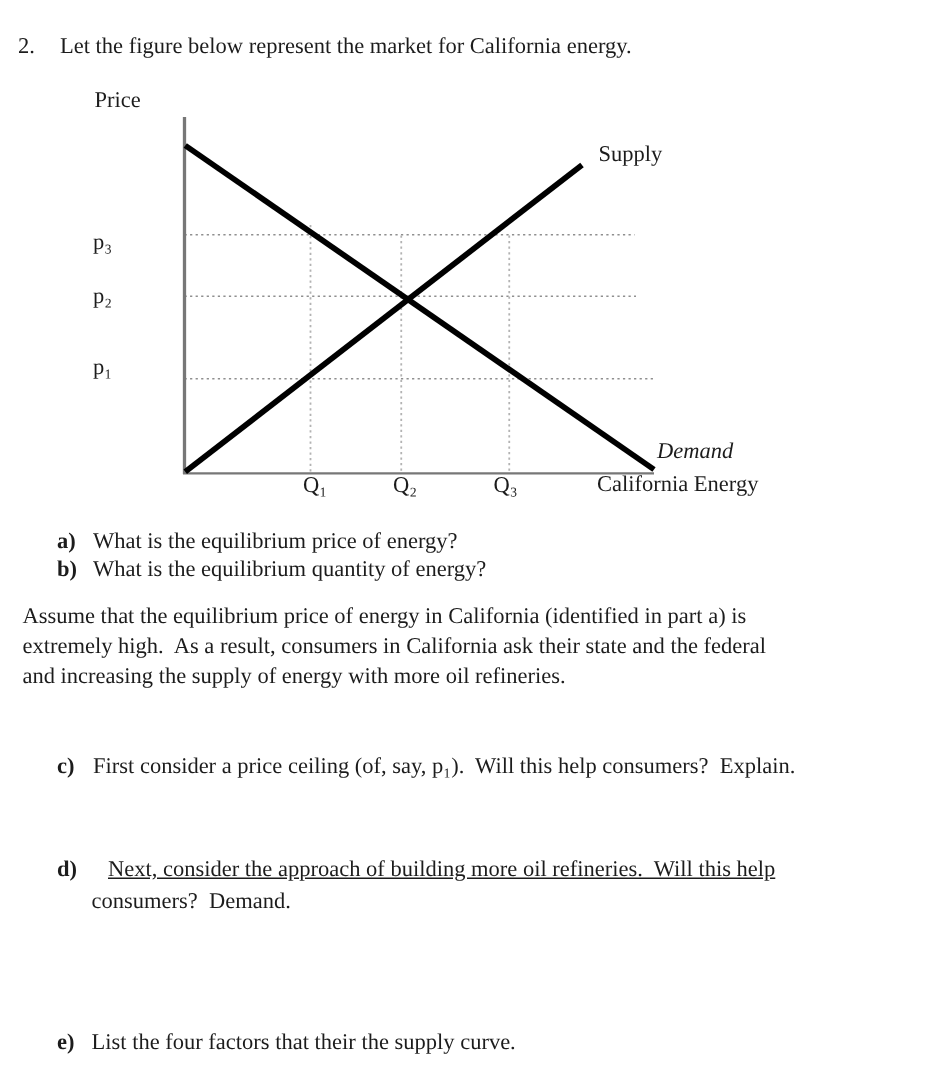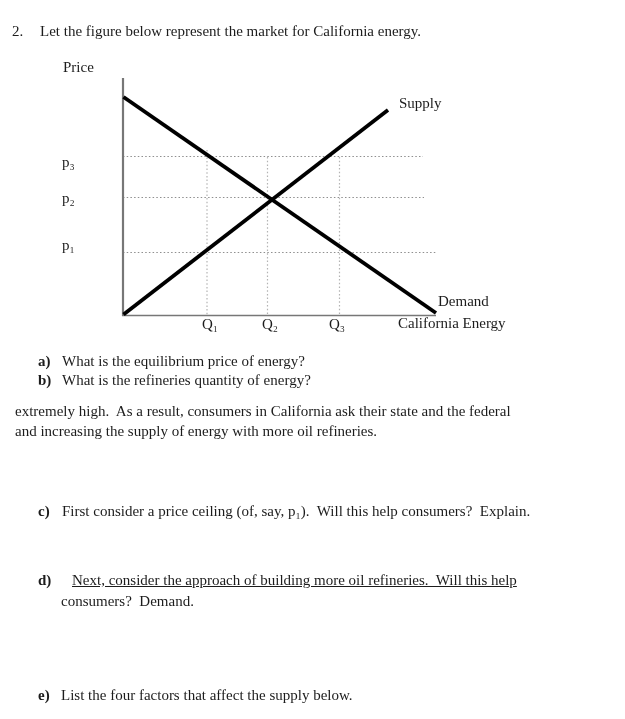--- a/index.html
+++ b/index.html
@@ -32,56 +32,57 @@
         <line x1="267.5" y1="157" x2="267.5" y2="315" stroke="#b3b3b3" stroke-width="1.2" stroke-dasharray="1.5 2.2"></line>
         <line x1="339.5" y1="157" x2="339.5" y2="315" stroke="#b3b3b3" stroke-width="1.2" stroke-dasharray="1.5 2.2"></line>
         <line x1="123" y1="78" x2="123" y2="316" stroke="#777777" stroke-width="2.2"></line>
         <line x1="122" y1="315.5" x2="436" y2="315.5" stroke="#777777" stroke-width="1.5"></line>
         <line x1="123.5" y1="314.5" x2="388" y2="110" stroke="#000000" stroke-width="3.8"></line>
         <line x1="123.5" y1="97" x2="436" y2="313" stroke="#000000" stroke-width="3.8"></line>
       </svg>
 
     <span class="chart-label" style="left:63px; top:59px;">Price</span>
     <span class="chart-label" style="left:399px; top:95px;">Supply</span>
-    <span class="chart-label" style="left:438px; top:293px;">Demand</span>
+    <span class="chart-label" style="left:438px; top:293px;font-style:italic;">Demand</span>
     <span class="chart-label" style="left:398px; top:315px;">California Energy</span>
 
     <span class="chart-label" style="left:62px; top:154px;">p₃</span>
     <span class="chart-label" style="left:62px; top:190px;">p₂</span>
     <span class="chart-label" style="left:62px; top:237px;">p₁</span>
 
     <span class="chart-label" style="left:202px; top:316px;font-family:Liberation Serif, serif;">Q₁</span>
     <span class="chart-label" style="left:262px; top:316px;">Q₂</span>
     <span class="chart-label" style="left:329px; top:316px;">Q₃</span>
   </div>
 
   <div class="abs" style="left:0; top:352px;">
     <span class="abs txt b" style="left:38px; top:0;">a)</span>
     <span class="abs txt" style="left:62px; top:0;">What is the equilibrium price of energy?</span>
   </div>
 
   <div class="abs" style="left:0; top:371px;">
     <span class="abs txt b" style="left:38px; top:0;">b)</span>
-    <span class="abs txt" style="left:62px; top:0;">What is the refineries quantity of energy?</span>
+    <span class="abs txt" style="left:62px; top:0;">What is the equilibrium quantity of energy?</span>
   </div>
 
   <div class="abs" style="left:15px; top:401px; width:606px;">
+    <div class="para-line">Assume that the equilibrium price of energy in California (identified in part a) is</div>
     <div class="para-line">extremely high.  As a result, consumers in California ask their state and the federal</div>
     <div class="para-line">and increasing the supply of energy with more oil refineries.</div>
   </div>
 
   <div class="abs" style="left:0; top:502px;">
     <span class="abs txt b" style="left:38px; top:0;">c)</span>
     <span class="abs txt" style="left:62px; top:0;">First consider a price ceiling (of, say, p₁).  Will this help consumers?  Explain.</span>
   </div>
 
   <div class="abs" style="left:0; top:571px;">
     <span class="abs txt b" style="left:38px; top:0;">d)</span>
     <span class="abs txt" style="left:72px; top:0;text-decoration:underline;">Next, consider the approach of building more oil refineries.  Will this help</span>
     <span class="abs txt" style="left:61px; top:21px;">consumers?  Demand.</span>
   </div>
 
   <div class="abs" style="left:0; top:686px;">
     <span class="abs txt b" style="left:38px; top:0;">e)</span>
-    <span class="abs txt" style="left:61px; top:0;">List the four factors that affect the supply below.</span>
+    <span class="abs txt" style="left:61px; top:0;">List the four factors that their the supply curve.</span>
   </div>
 
 </div>
 
 </body></html>

